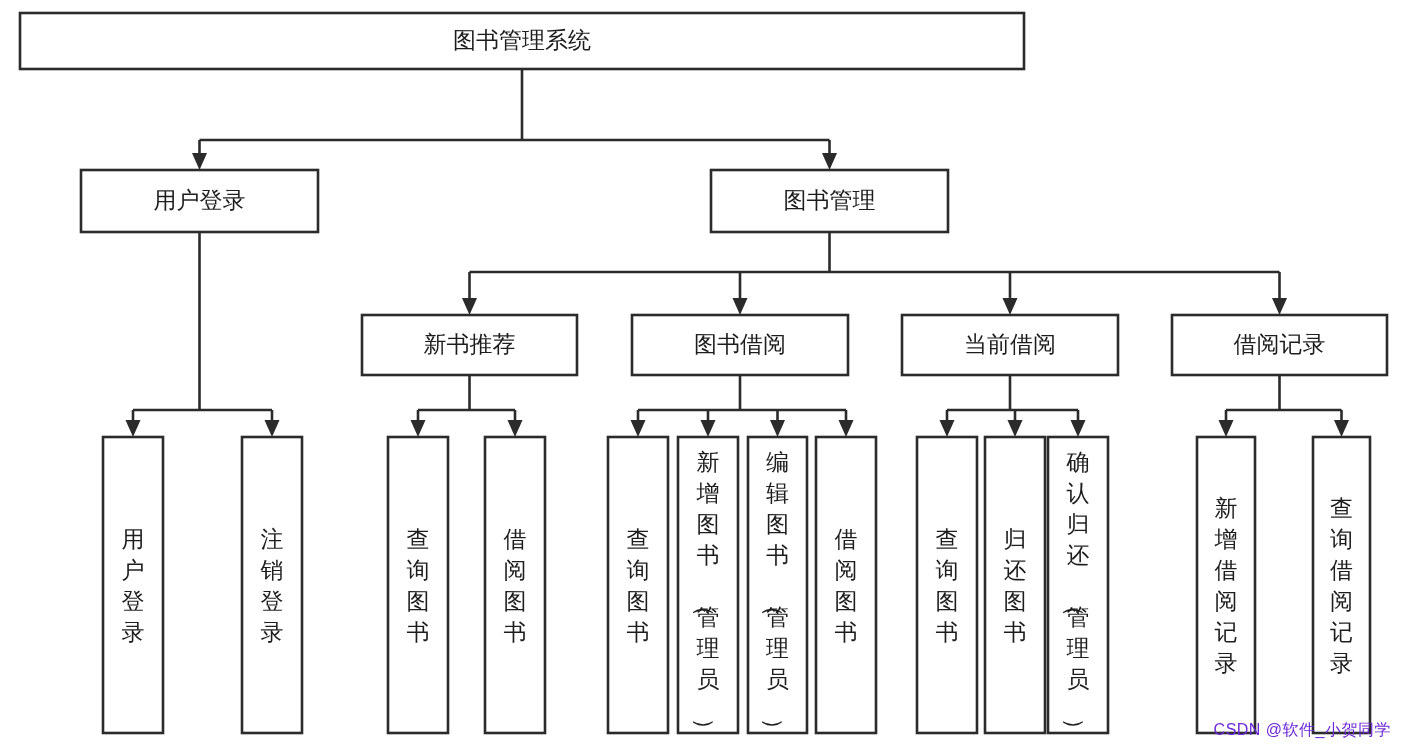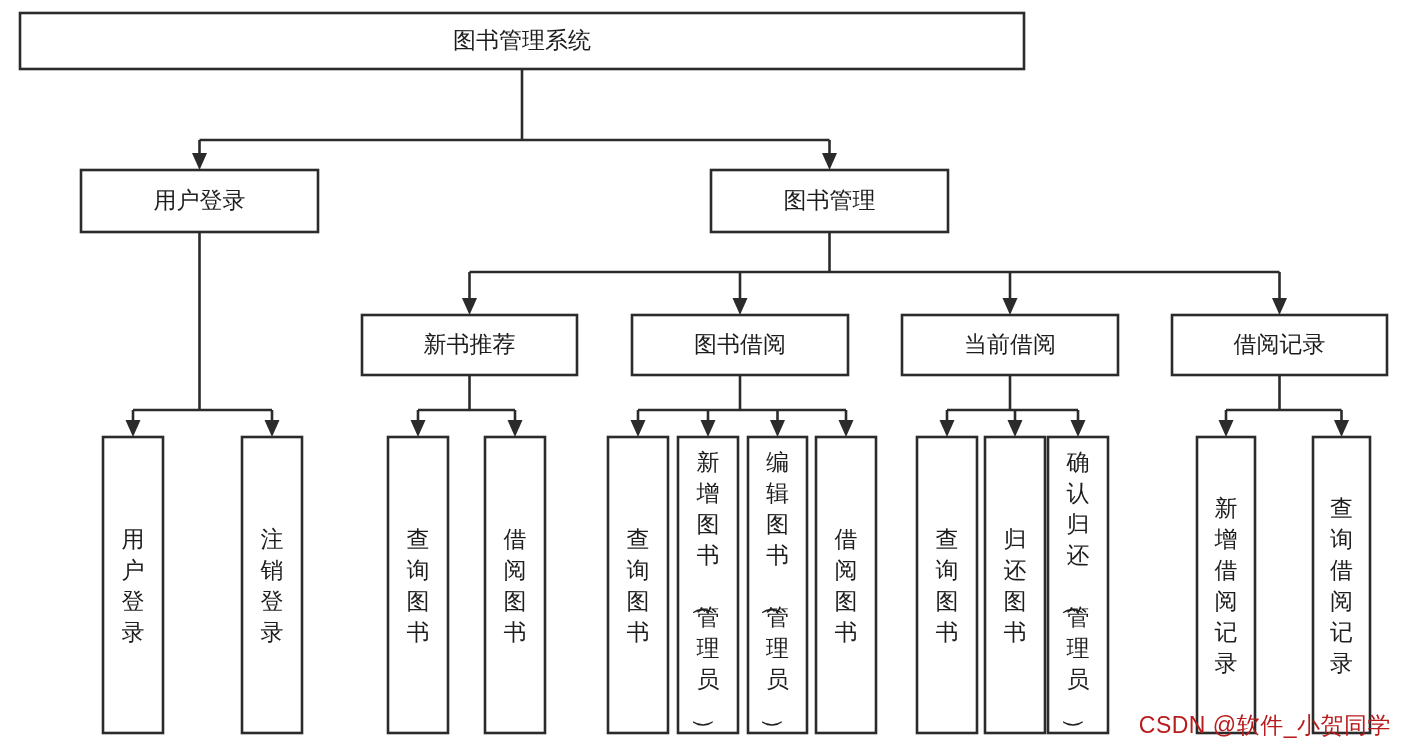--- a/index.html
+++ b/index.html
@@ -54,22 +54,22 @@
     font-family: "Liberation Sans", "DejaVu Sans", sans-serif;
     font-size: 23px;
     fill: #1d1d1d;
     text-anchor: middle;
   }
   .watermark {
     position: absolute;
     right: 14px;
     bottom: 6px;
     font-family: "Liberation Sans", "DejaVu Sans", sans-serif;
-    font-size: 23px;
-    color: #b91c1c;
+    font-size: 16px;
+    color: #6d28d9;
     white-space: nowrap;
     letter-spacing: 0.5px;
     pointer-events: none;
   }
 </style>
 </head>
 <body>
 
 <div id="diagram-root">
   <svg class="diagram-canvas" viewBox="0 0 1405 747" xmlns="http://www.w3.org/2000/svg">

